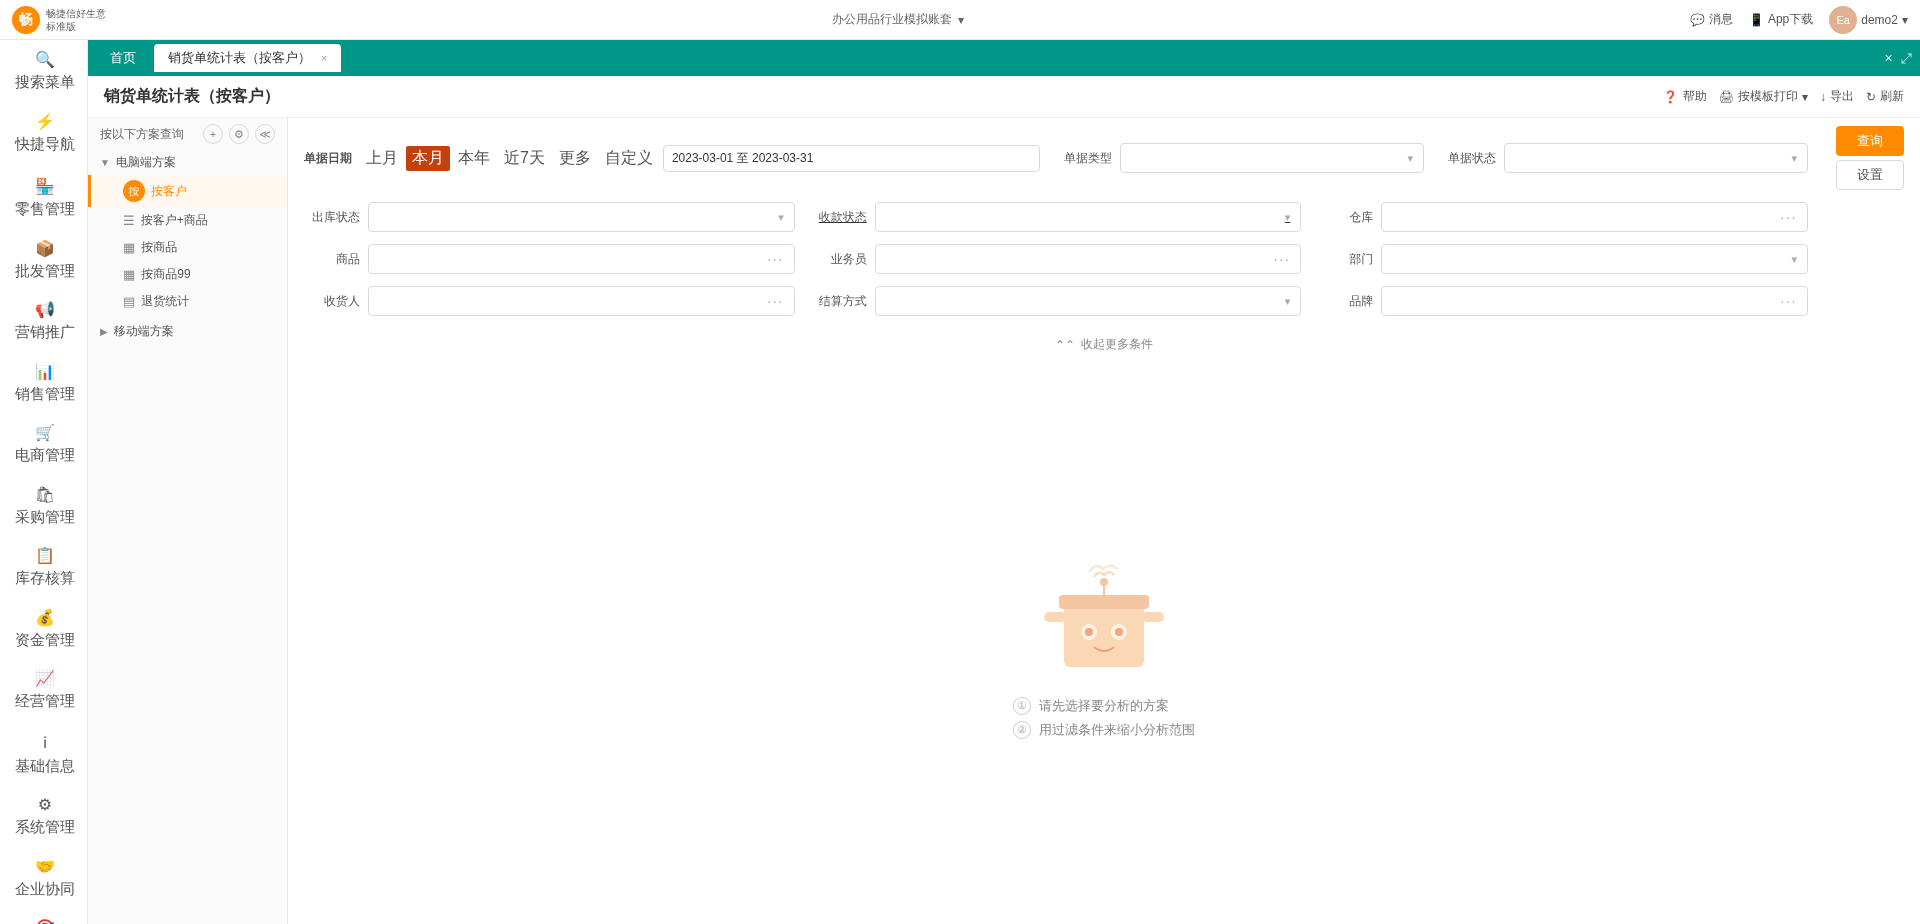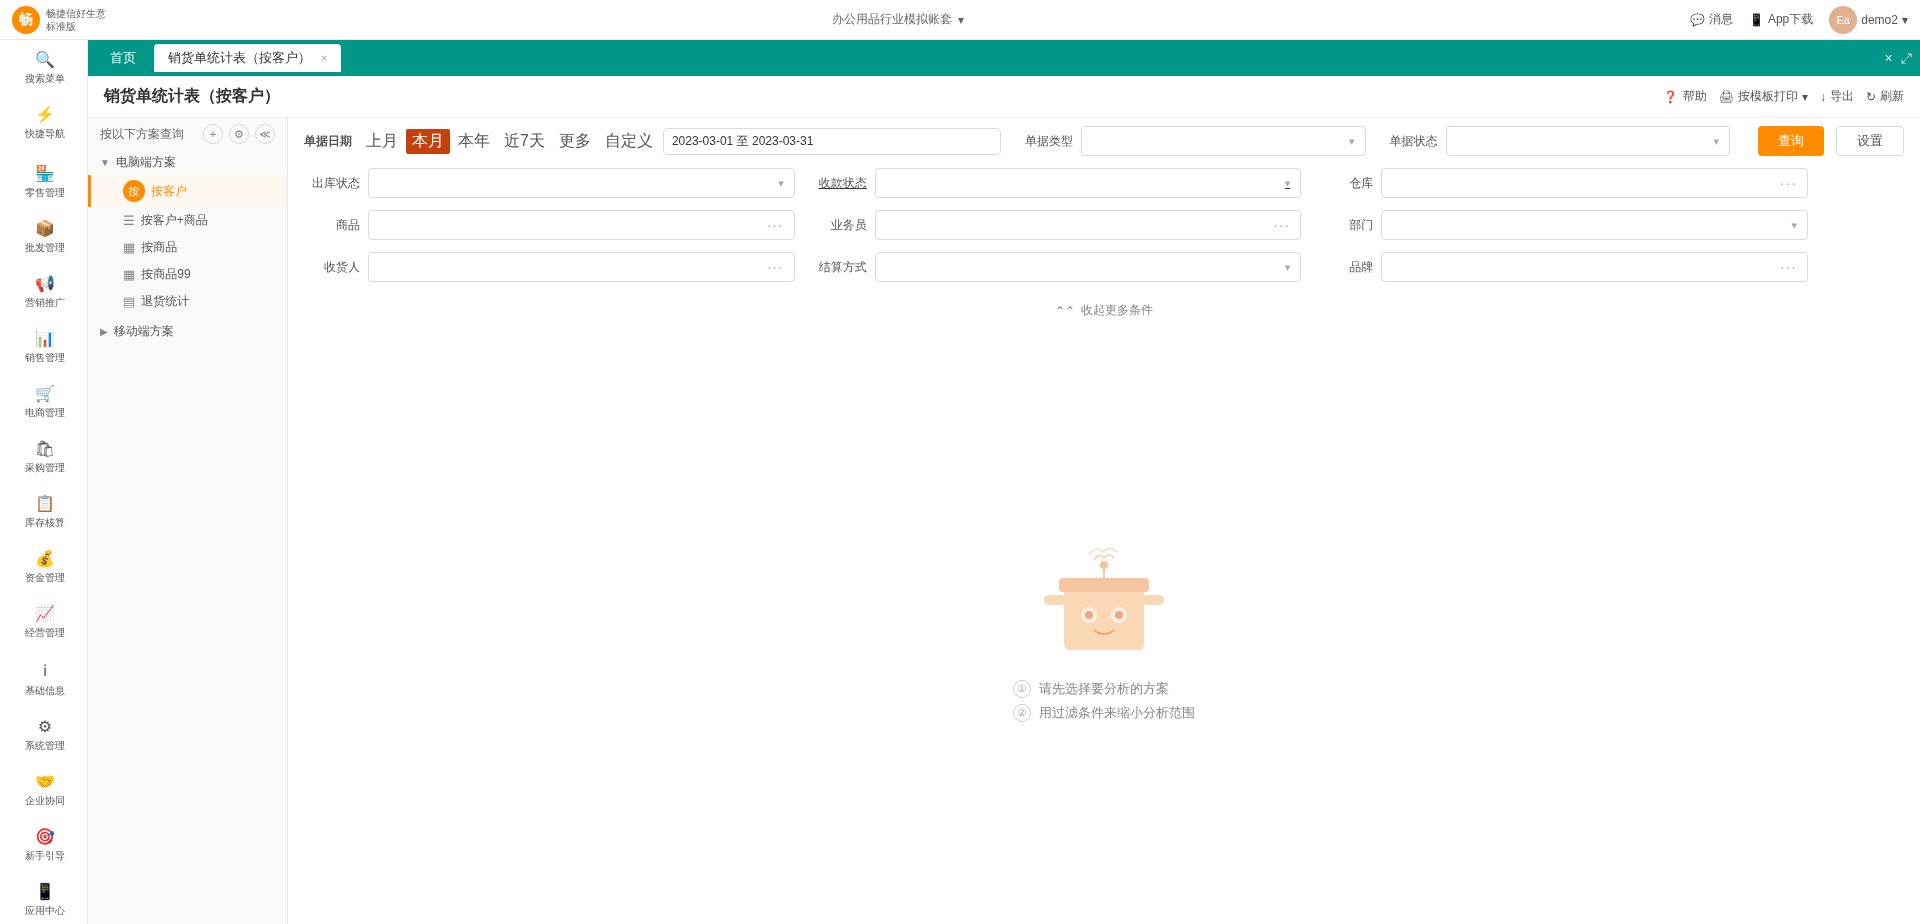--- a/index.html
+++ b/index.html
@@ -25,21 +25,21 @@
     .top-bar-btn { display: flex; align-items: center; gap: 4px; color: #555; font-size: 12px; cursor: pointer; }
     .avatar { width: 28px; height: 28px; border-radius: 50%; background: #e0b090; display: flex; align-items: center; justify-content: center; color: #fff; font-size: 11px; overflow: hidden; }
 
     
     .main-layout { display: flex; flex: 1; overflow: hidden; }
 
     
     .sidebar { width: 88px; background: #fff; border-right: 1px solid #e8e8e8; display: flex; flex-direction: column; flex-shrink: 0; overflow-y: auto; }
     .sidebar-item { display: flex; flex-direction: column; align-items: center; padding: 10px 4px; cursor: pointer; color: #555; font-size: 12px; gap: 3px; border-left: 3px solid transparent; }
     .sidebar-item .s-icon { font-size: 16px; }
-    .sidebar-item .s-label { font-size: 10px; text-align: center; line-height: 1.3; }
+    .sidebar-item .s-label { font-size: 15px; text-align: center; line-height: 1.3; }
     .sidebar-divider { height: 1px; background: #f0f0f0; margin: 2px 8px; }
 
     
     .tab-bar { height: 36px; background: #009688; display: flex; align-items: center; padding: 0 8px; gap: 4px; flex-shrink: 0; }
     .tab-item { height: 28px; padding: 0 14px; border-radius: 4px 4px 0 0; display: flex; align-items: center; gap: 6px; font-size: 13px; cursor: pointer; color: rgba(255,255,255,0.8); background: rgba(255,255,255,0.1); }
     .tab-item.active { background: #fff; color: #333; border-radius: 4px 4px 0 0; }
     .tab-home { background: transparent; color: #fff; }
     .tab-close { font-size: 11px; color: #999; cursor: pointer; margin-left: 4px; }
     .tab-bar-actions { margin-left: auto; display: flex; gap: 8px; }
     .tab-action-btn { color: rgba(255,255,255,0.8); cursor: pointer; font-size: 14px; }
@@ -324,21 +324,21 @@
                     <span class="chevron">▾</span>
                   </div>
                 </div>
                 <div class="filter-item">
                   <span class="filter-label">单据状态</span>
                   <div class="filter-control">
                     <span></span>
                     <span class="chevron">▾</span>
                   </div>
                 </div>
-                <div style="display:flex;flex-direction:row;gap:12px;margin-left:12px;">
+                <div style="display:flex;flex-direction:column;gap:4px;margin-left:12px;">
                   <button class="btn-primary" style="background:#ff8c00;color:#fff;border:none;padding:6px 20px;border-radius:4px;cursor:pointer;font-size:13px;">查询</button>
                   <button class="btn-secondary" style="background:#fff;color:#555;border:1px solid #d9d9d9;padding:5px 20px;border-radius:4px;cursor:pointer;font-size:13px;">设置</button>
                 </div>
               </div>
 
               <div class="filter-row">
                 <div class="filter-item" style="flex:1;">
                   <span class="filter-label">出库状态</span>
                   <div class="filter-control">
                     <span></span>

